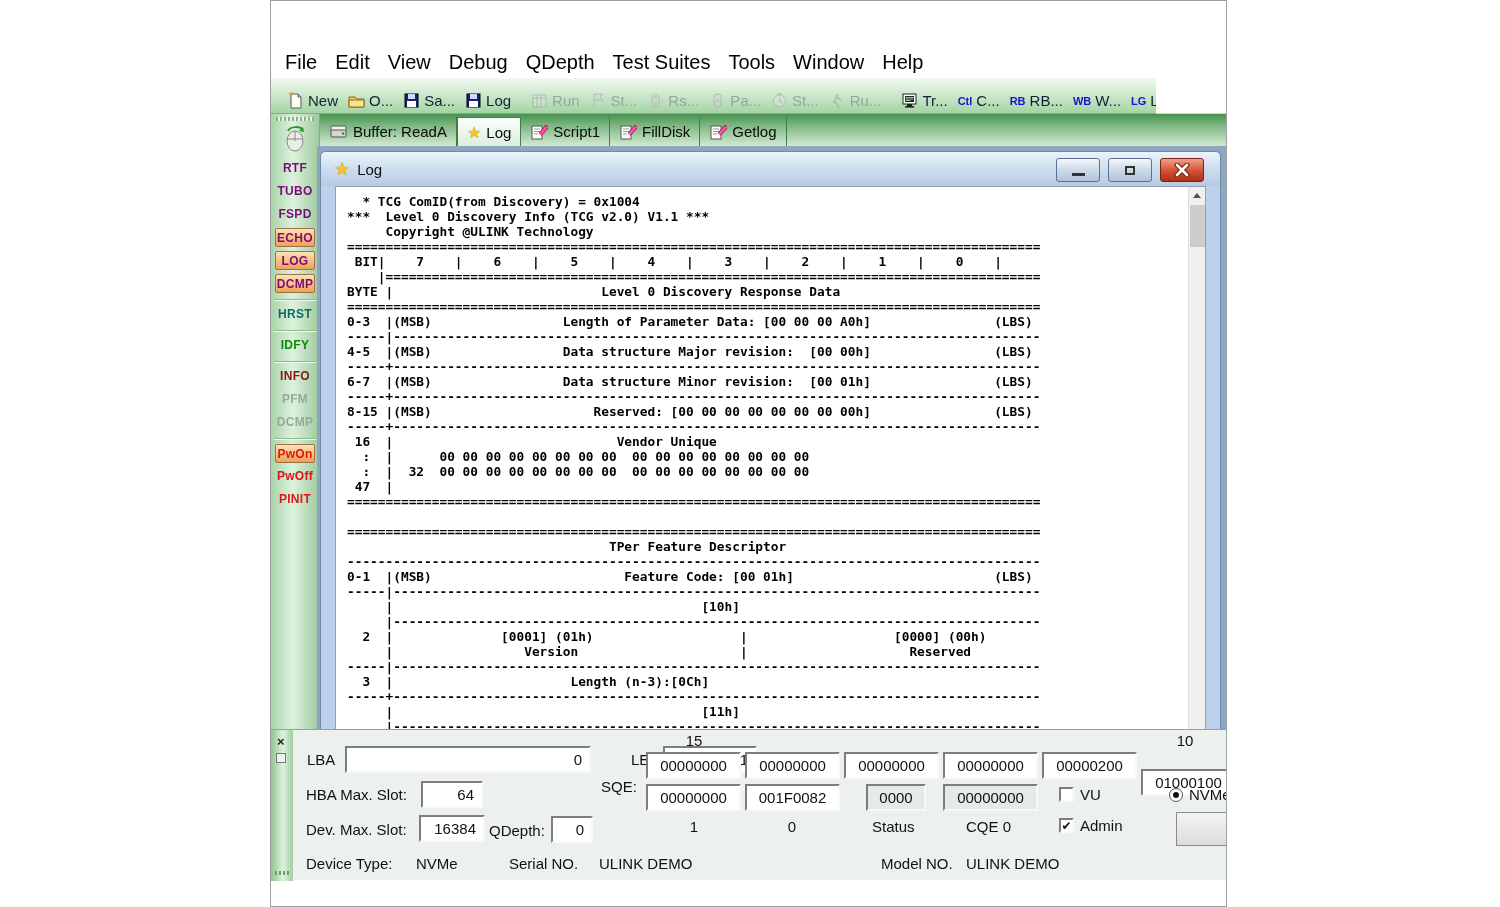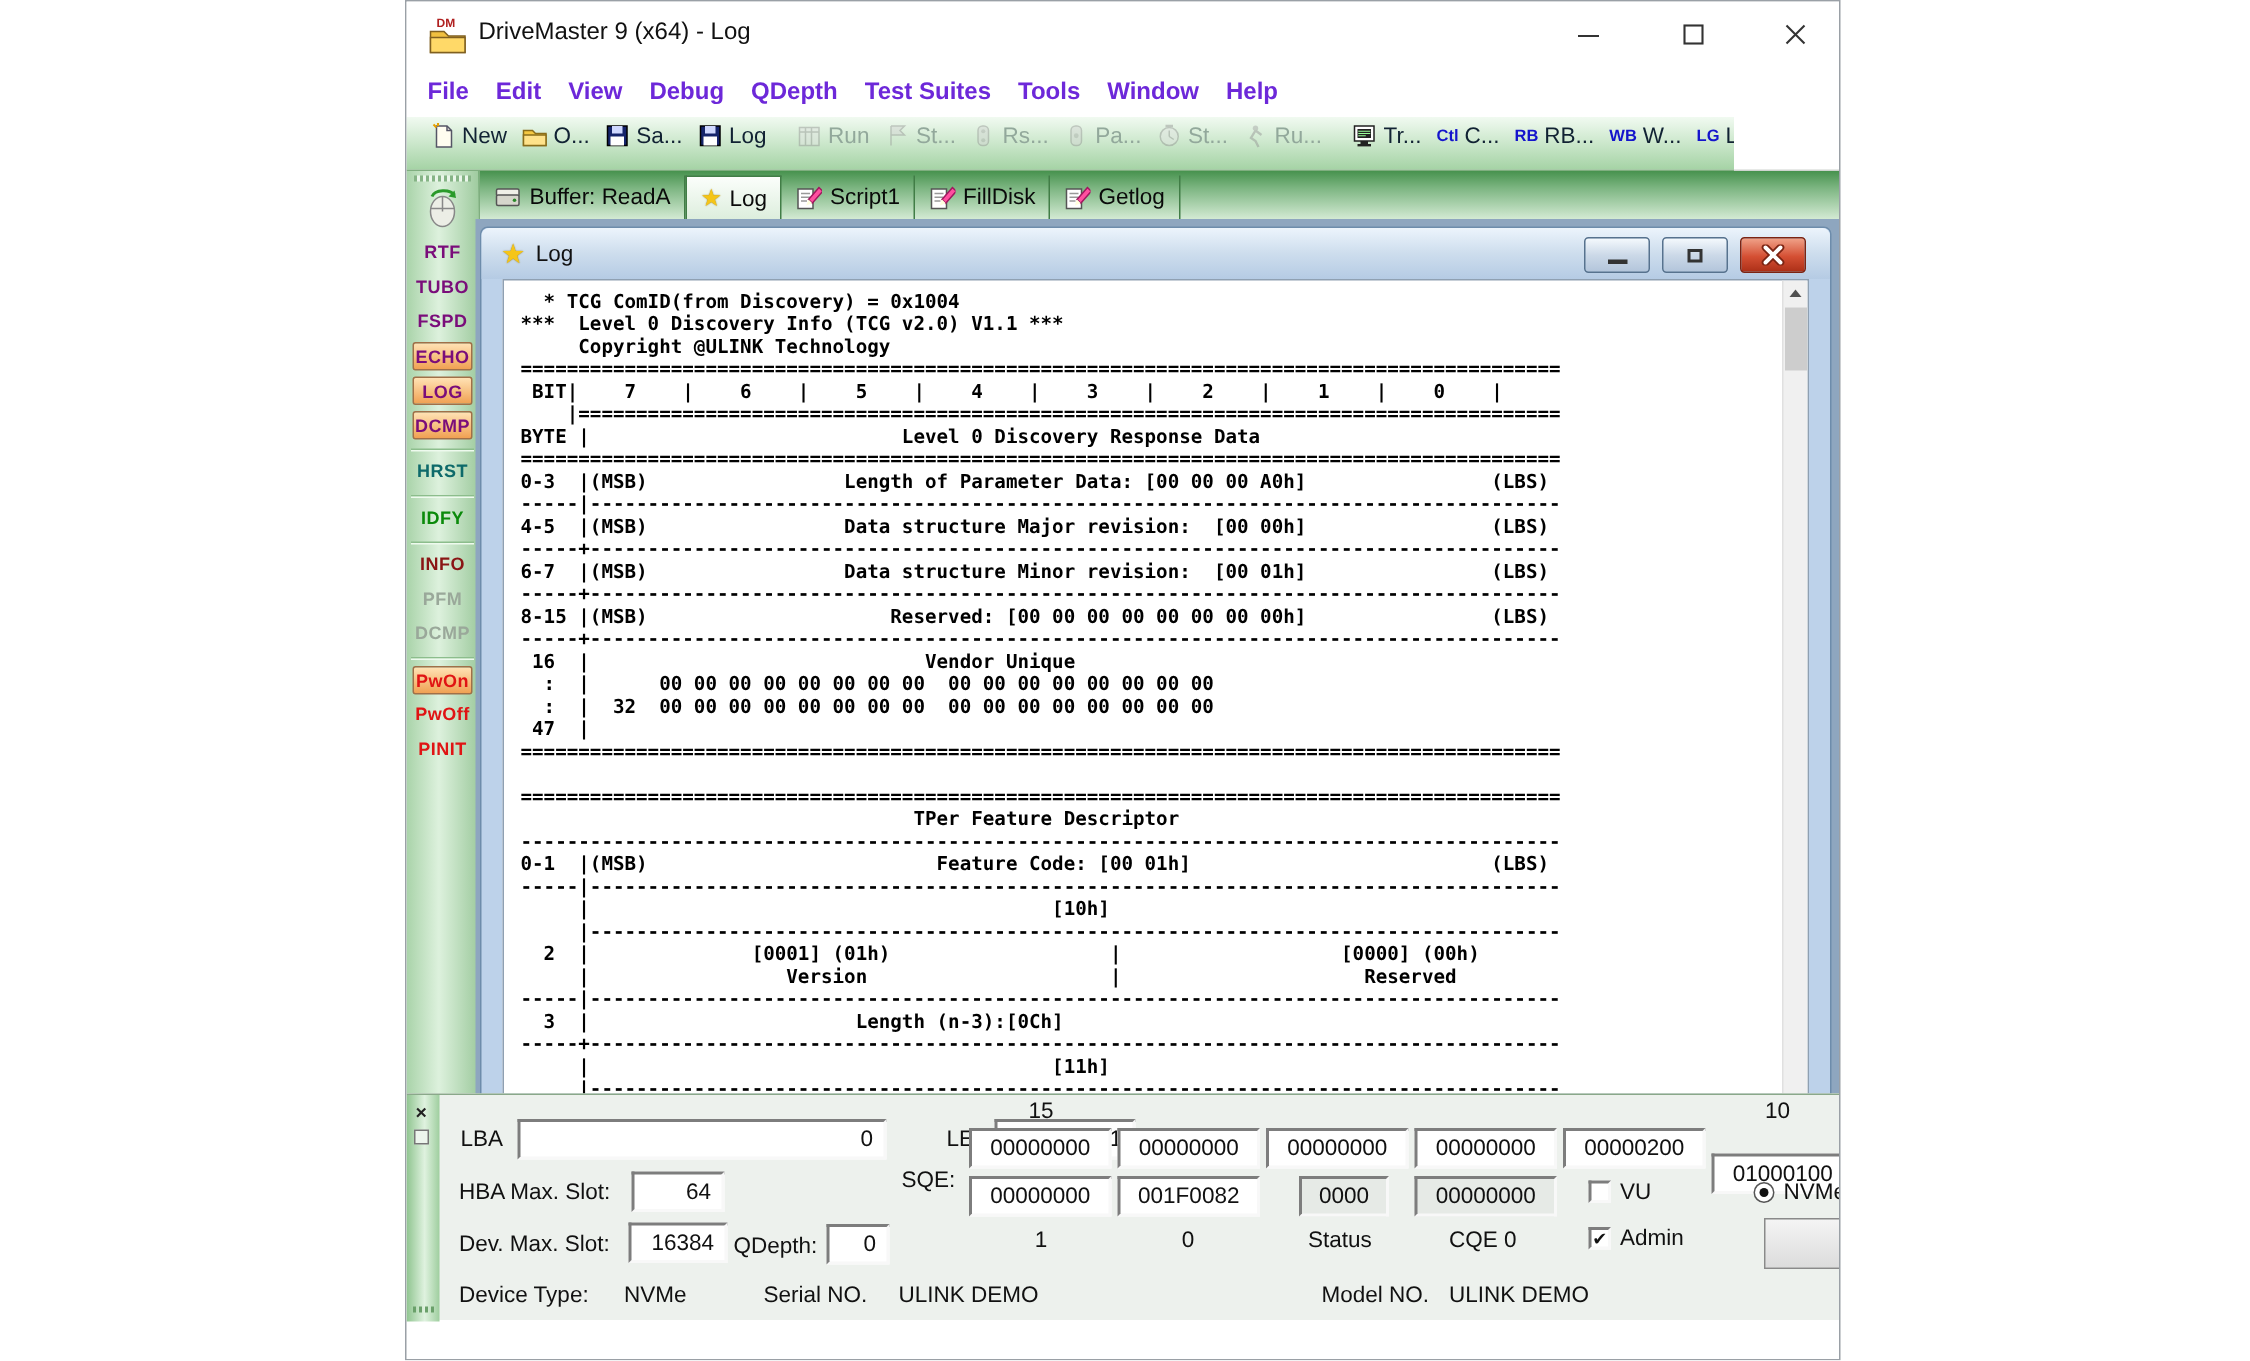--- a/index.html
+++ b/index.html
@@ -10,27 +10,27 @@
 
   
   .titlebar { position:absolute; left:0; top:0; right:0; height:45px; background:#fff; }
   .appicon { position:absolute; left:12px; top:8px; width:30px; height:30px; }
   .title { position:absolute; left:48px; top:12px; font-size:16px; color:#111; }
   .wc { position:absolute; top:10px; width:36px; height:24px; display:flex; align-items:center; justify-content:center; }
   .wc-min{ left:770px; } .wc-max{ left:840px; } .wc-close{ left:908px; }
 
   
   .menubar { position:absolute; left:0; top:45px; right:0; height:32px; background:#fff;
-             display:flex; align-items:center; padding-left:5px; font-size:16px; color:#6d28d9;font-weight:bold; }
+             display:flex; align-items:center; padding-left:5px; font-size:20px; color:#000000; }
   .menu-item { padding:4px 9px; }
 
   
   .toolbar { position:absolute; left:0; top:77px; right:70px; height:36px;
              background:linear-gradient(180deg,#f1faf1 0%,#cfe9cf 45%,#a5d3a5 100%);
-             border-bottom:1px solid #7fae7f; display:flex; align-items:flex-start; padding-left:4px; font-size:15px; color:#123; }
+             border-bottom:1px solid #7fae7f; display:flex; align-items:flex-end; padding-left:4px; font-size:15px; color:#123; }
   .toolbar-tail { position:absolute; right:0; top:77px; width:70px; height:36px; background:#fff; border-bottom:1px solid #cfd4cf; }
   .tgrip { width:5px; height:26px; margin:0 5px 0 2px;
            background:repeating-linear-gradient(180deg,#86b486 0 2px, #eaf6ea 2px 4px); }
   .tbtn { display:flex; align-items:center; gap:4px; padding:4px 5px; white-space:nowrap; }
   .tbtn .icon { width:17px; height:17px; display:inline-block; }
   .tbtn.disabled { color:#92a89b; }
   .tbtn.disabled .icon { opacity:.45; filter:grayscale(1); }
   .tsep { width:2px; height:24px; margin:0 5px; background:#7fa87f; box-shadow:1px 0 0 #e8f4e8; }
   .tprefix { color:#1414cc; font-weight:bold; font-size:11px; }
 
@@ -115,45 +115,20 @@
   .sred { position:absolute; left:948px; top:5px; width:3px; height:16px; background:#cc2200; }
   .sgrip2 { position:absolute; left:953px; top:12px; width:10px; height:10px;
             background:repeating-linear-gradient(135deg,#7a9a7a 0 1.5px, transparent 1.5px 4px); }
 </style>
 </head>
 <body>
 
 <div class="page">
  <div class="app">
 
-  <div class="titlebar">
-    <span class="appicon">
-      <svg viewBox="0 0 30 30" width="30" height="30">
-        <text x="8" y="9" font-size="8" font-weight="bold" fill="#b02020" font-family="Liberation Sans, sans-serif">DM</text>
-        <path d="M4 12h9l3 3h11v11H4z" fill="#f0c040" stroke="#806020"></path>
-        <path d="M4 16h23v10H4z" fill="#ffd968" stroke="#806020"></path>
-      </svg>
-    </span>
-    <span class="title">DriveMaster 9 (x64) - Log</span>
-    <span class="wc wc-min">
-      <svg width="18" height="18">
-            <line x1="2" y1="10" x2="16" y2="10" stroke="#333" stroke-width="1.4"></line>
-          </svg>
-    </span>
-    <span class="wc wc-max">
-      <svg width="18" height="18">
-            <rect x="3" y="3" width="12" height="12" fill="none" stroke="#333" stroke-width="1.4"></rect>
-          </svg>
-    </span>
-    <span class="wc wc-close">
-      <svg width="18" height="18">
-            <path d="M3 3 L15 15 M15 3 L3 15" stroke="#333" stroke-width="1.4"></path>
-          </svg>
-    </span>
-  </div>
 
   <div class="menubar" id="menubar">
         <span class="menu-item">File</span>
         <span class="menu-item">Edit</span>
         <span class="menu-item">View</span>
         <span class="menu-item">Debug</span>
         <span class="menu-item">QDepth</span>
         <span class="menu-item">Test Suites</span>
         <span class="menu-item">Tools</span>
         <span class="menu-item">Window</span>

